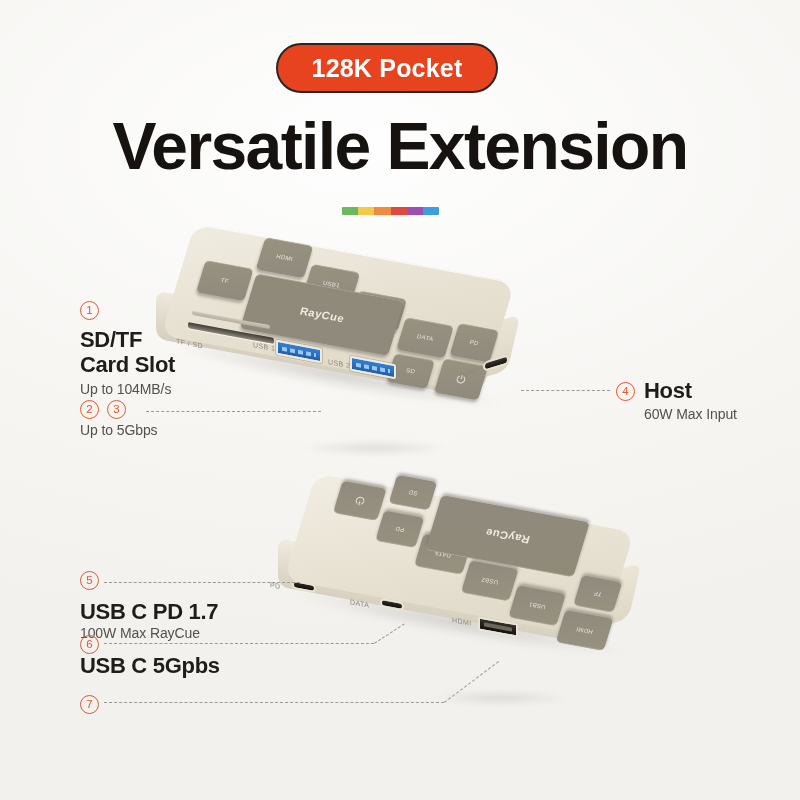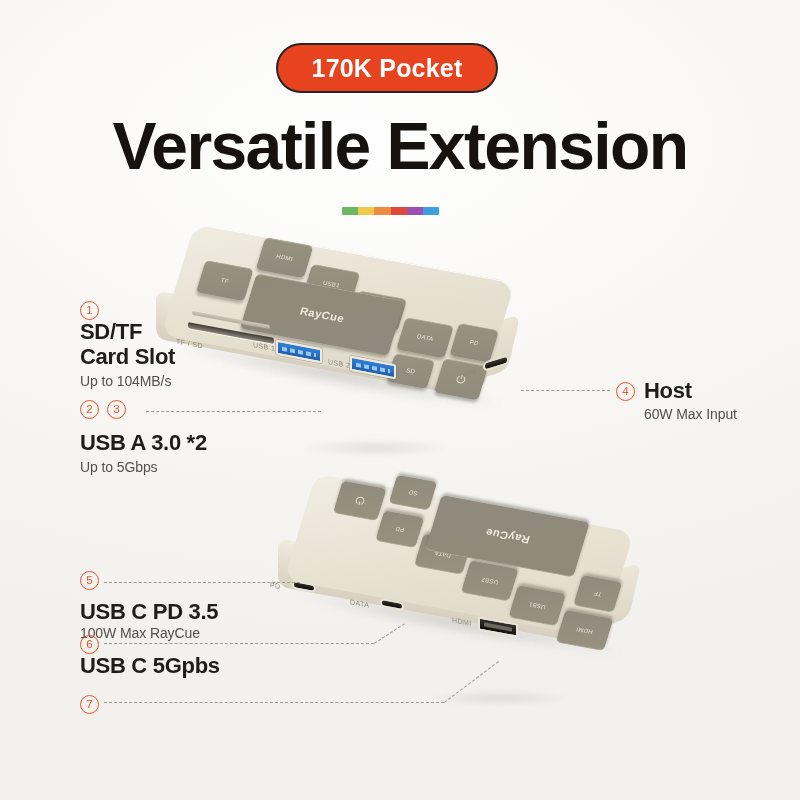--- a/index.html
+++ b/index.html
@@ -229,21 +229,21 @@
     background: radial-gradient(ellipse at 50% 50%, rgba(170,165,152,.28), rgba(170,165,152,0) 70%);
     filter: blur(2px);
   }
 </style>
 </head>
 <body>
 
 <div id="page">
 
   <div class="badge">
-    <span>170K Pocket</span>
+    <span>128K Pocket</span>
   </div>
 
   <div class="title">Versatile Extension</div>
 
   <div class="rainbow">
     <span style="background:#6cb860"></span>
     <span style="background:#f2c94c"></span>
     <span style="background:#ef8b3e"></span>
     <span style="background:#e0483b"></span>
     <span style="background:#9b4fb0"></span>
@@ -309,47 +309,46 @@
     <span class="port-txt" style="left:120px; top:110px;">DATA</span>
 
     <div class="hdmi-port" style="left:248px; top:130px;"></div>
     <span class="port-txt" style="left:222px; top:128px;">HDMI</span>
   </div>
 
   <div class="refl" style="left:430px; top:690px; width:140px; height:16px;"></div>
 
   <div class="callout" style="left:80px; top:300px;">
     <span class="num">1</span>
-    <div class="co-title" style="">SD/TF</div>
+    <div class="co-title" style="margin-top:8px;">SD/TF</div>
     <div class="co-title">Card Slot</div>
     <div class="co-sub" style="margin-top:3px;">Up to 104MB/s</div>
   </div>
 
   <div class="callout" style="left:80px; top:400px;">
     <div class="nums">
       <span class="num">2</span>
       <span class="num">3</span>
     </div>
-    <div class="co-title" style="margin-top:12px;">USB A 3.0 *2</div>
     <div class="co-sub" style="margin-top:3px;">Up to 5Gbps</div>
   </div>
   <div class="dash" style="left:146px; top:411px; width:175px;"></div>
 
   <div class="callout" style="left:616px; top:379px;">
     <div class="inline-row">
       <span class="num">4</span>
       <span class="co-title">Host</span>
     </div>
     <div class="co-sub" style="margin-left:28px; margin-top:2px;">60W Max Input</div>
   </div>
   <div class="dash" style="left:521px; top:390px; width:89px;"></div>
 
   <div class="callout" style="left:80px; top:570px;">
     <span class="num">5</span>
-    <div class="co-title" style="margin-top:10px;">USB C PD 3.5</div>
+    <div class="co-title" style="margin-top:10px;">USB C PD 1.7</div>
     <div class="co-sub">100W Max RayCue</div>
   </div>
   <div class="dash" style="left:104px; top:582px; width:196px;"></div>
 
   <div class="callout" style="left:80px; top:634px;">
     <span class="num">6</span>
     <div class="co-title" style="">USB C 5Gpbs</div>
   </div>
   <div class="dash" style="left:104px; top:643px; width:270px;"></div>
   <div class="dash dash-diag" style="left:374px; top:643px; width:36px; transform:rotate(-33deg);"></div>

